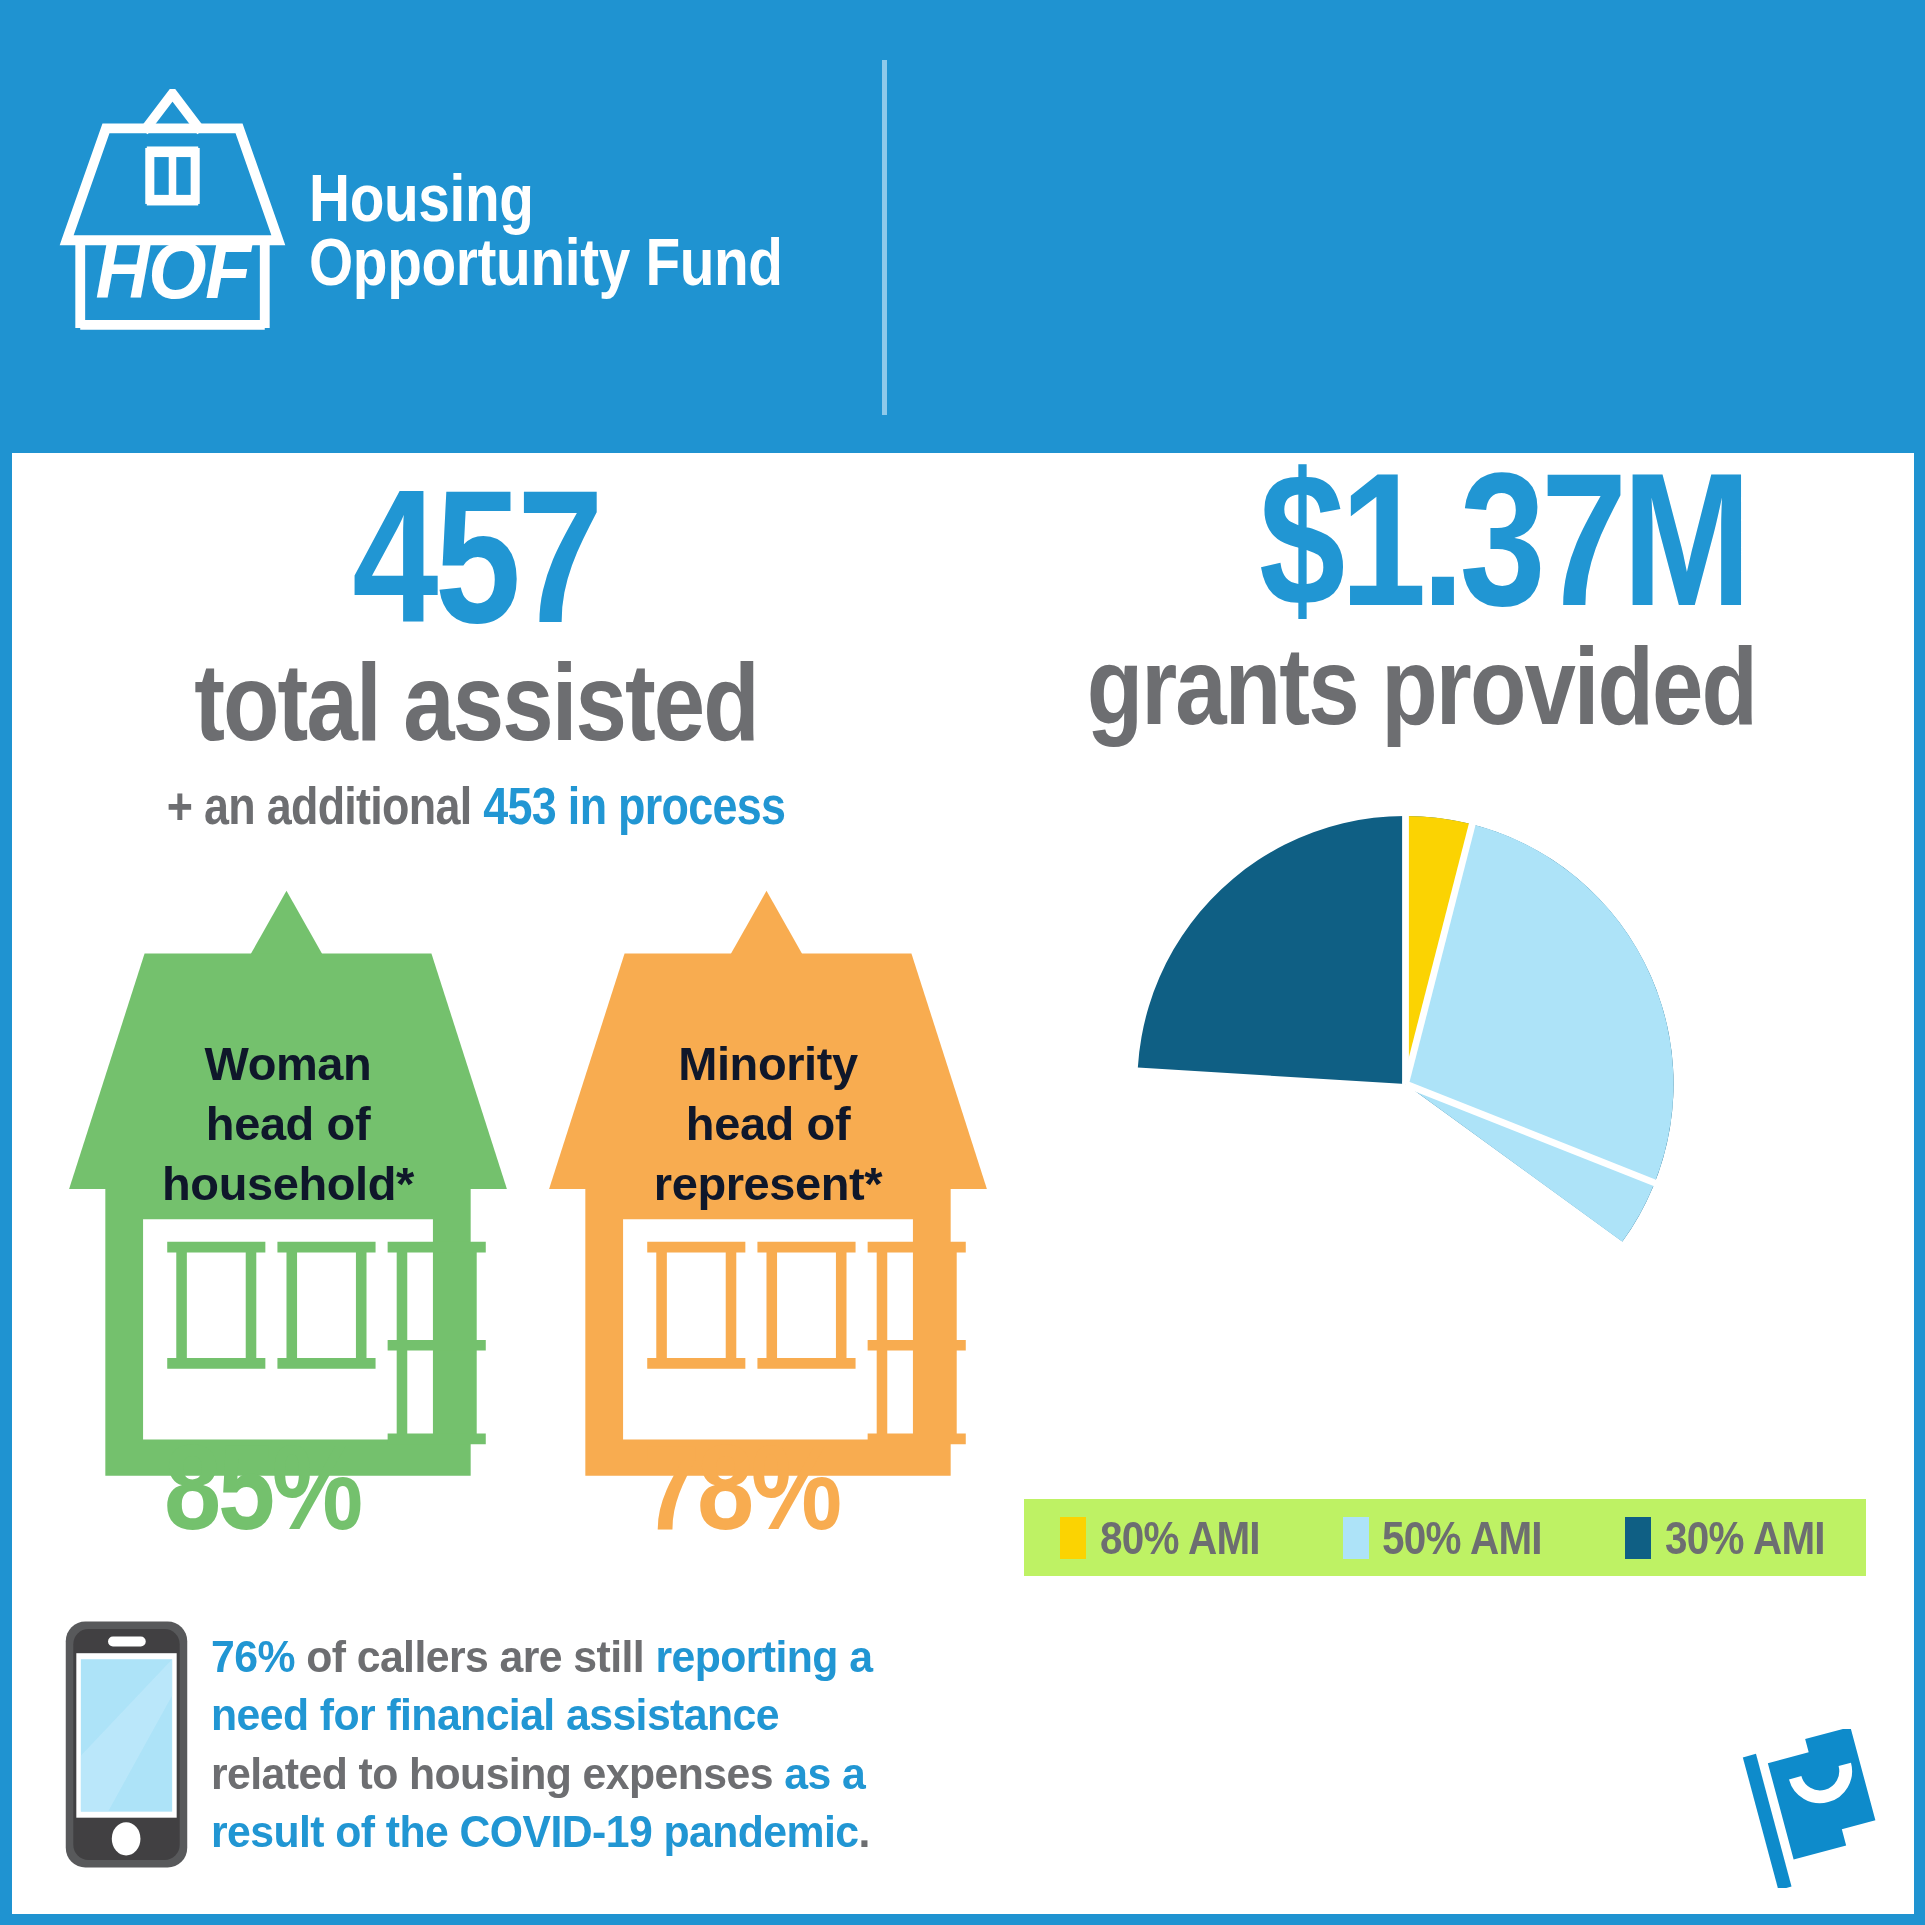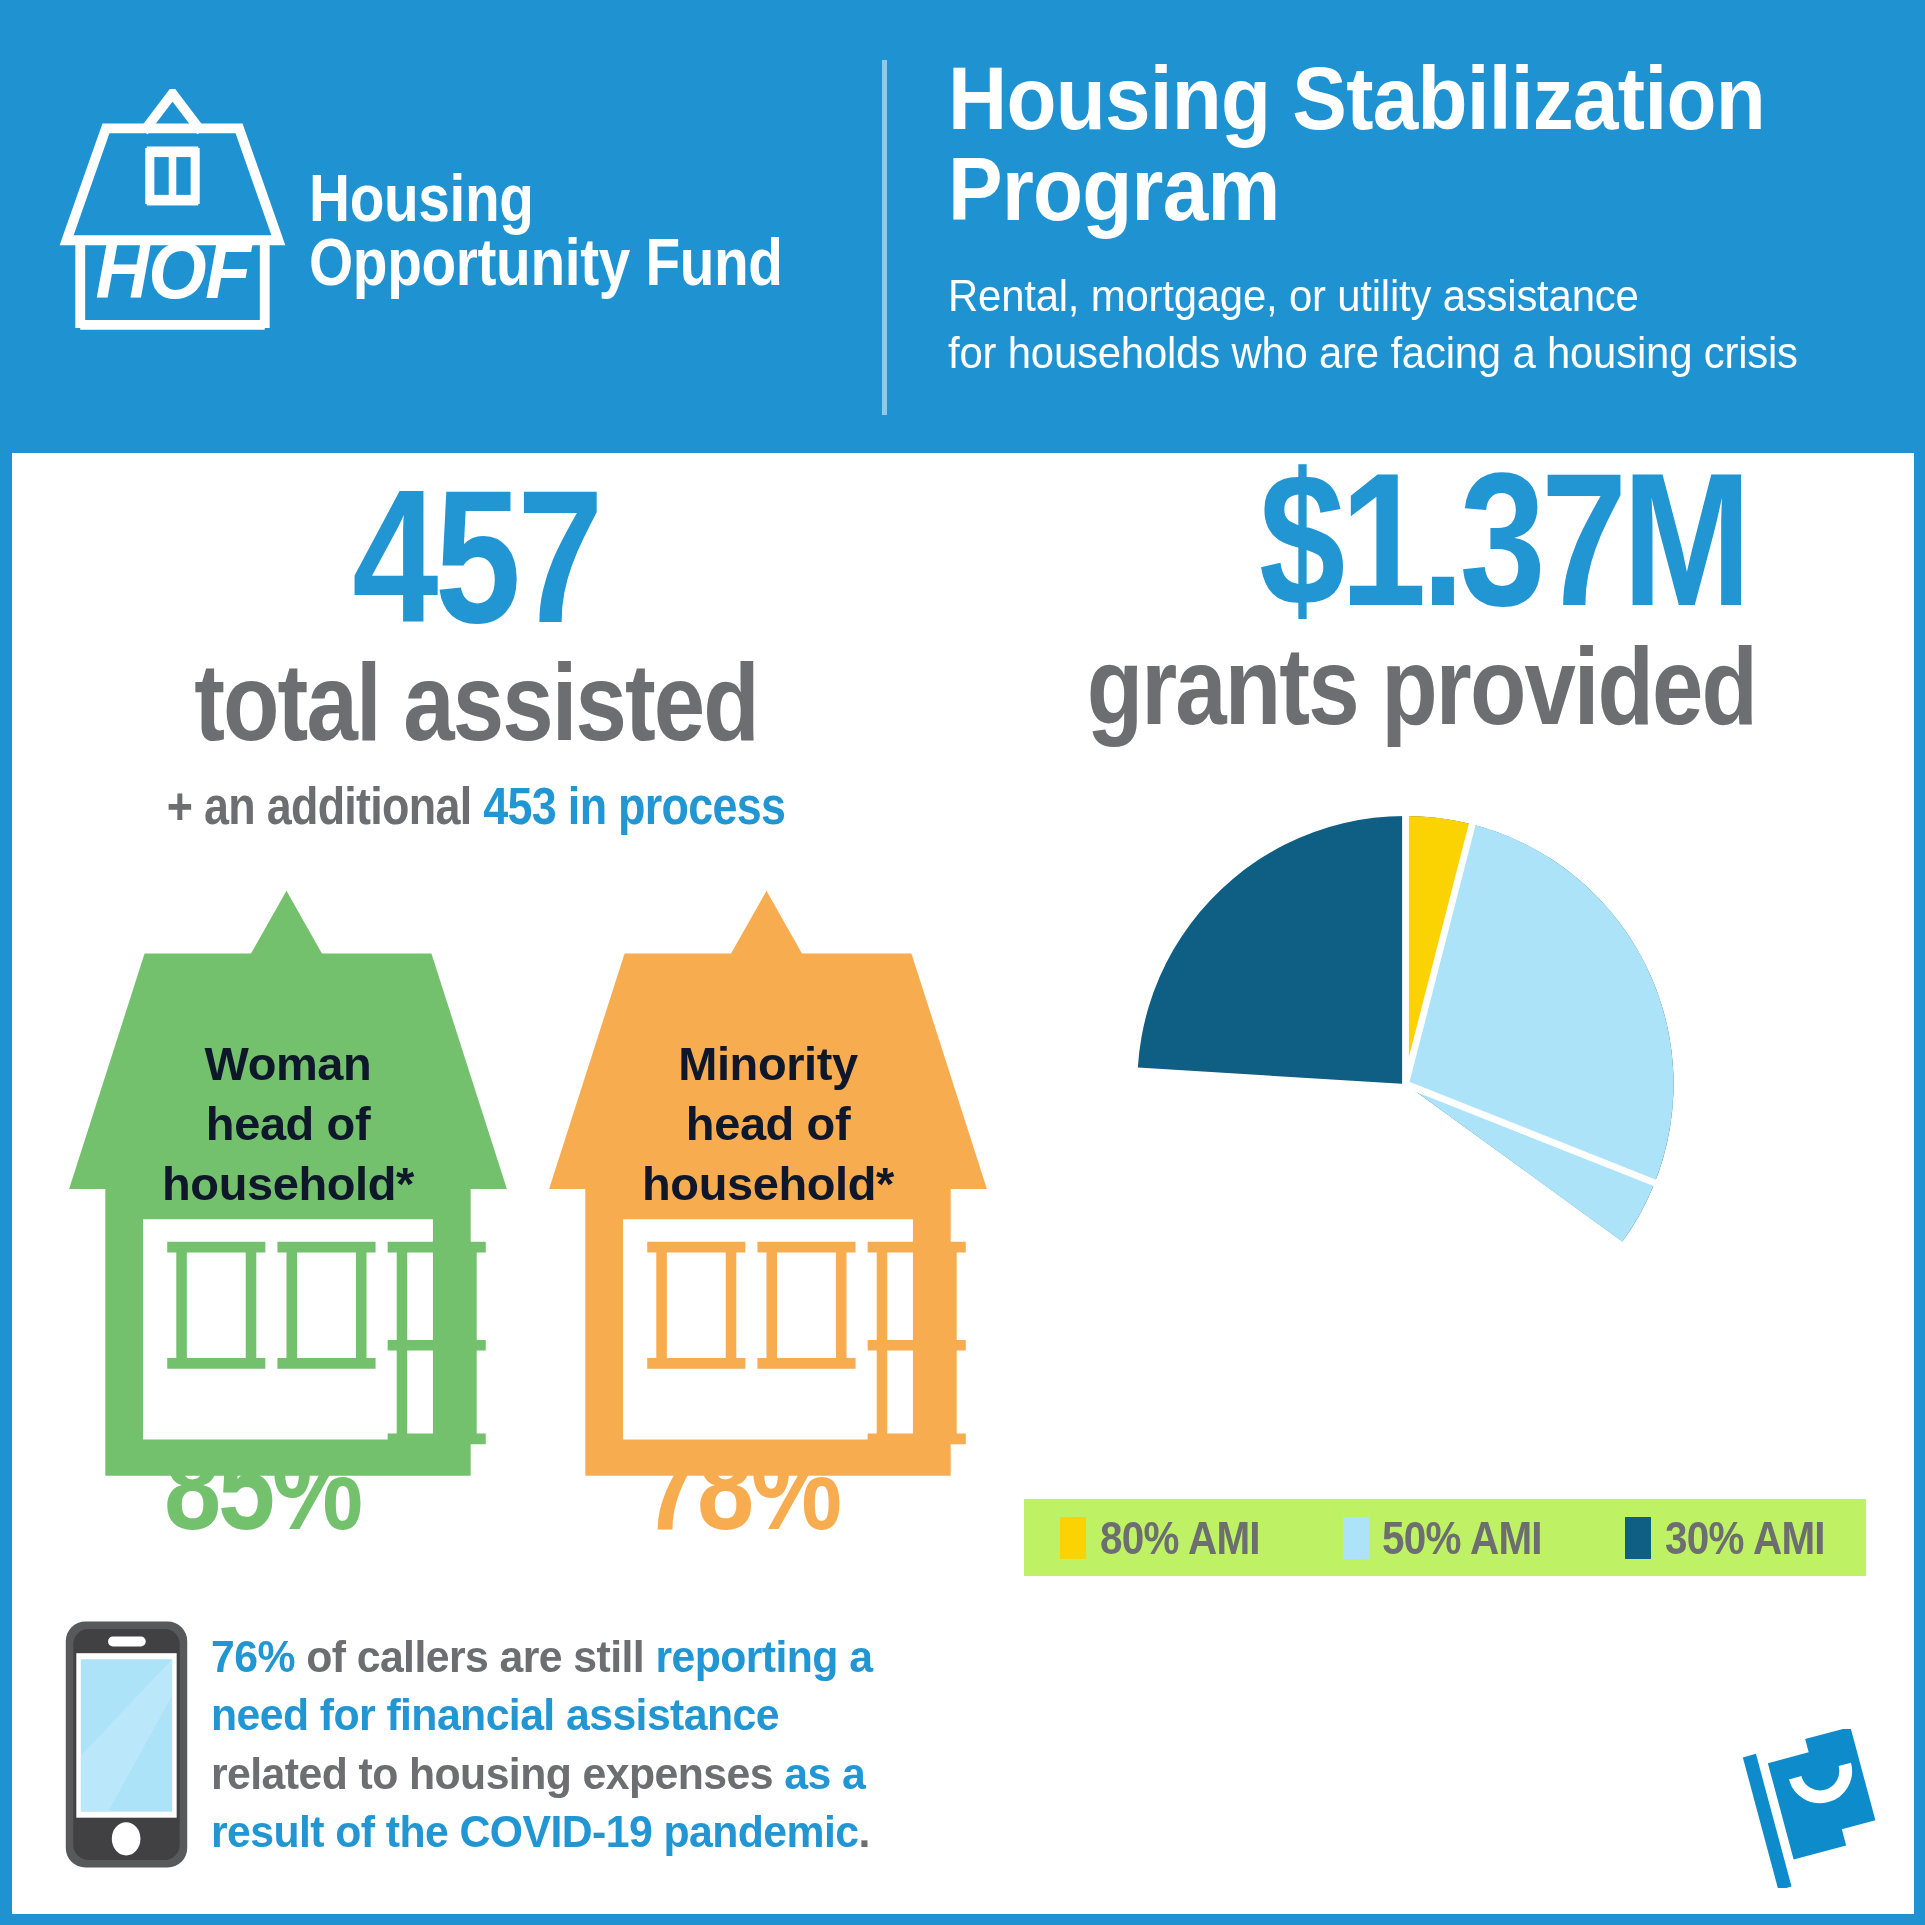--- a/index.html
+++ b/index.html
@@ -212,26 +212,20 @@
           <rect x="145" y="84" width="10" height="62" fill="#ffffff"></rect>
         </svg>
         <div style="position:absolute;left:13.6px;top:142px;width:199px;text-align:center;color:#fff;font-weight:700;font-size:79px;line-height:1;letter-spacing:-1.5px;transform:scaleX(0.95);">HOF</div>
       </div>
       <div class="hof-words">Housing
 Opportunity Fund</div>
     </div>
 
     <div class="header-divider"></div>
 
-    <div class="header-right">
-      <div class="prog-title">Housing Stabilization
-Program</div>
-      <div class="prog-sub">Rental, mortgage, or utility assistance
-for households who are facing a housing crisis</div>
-    </div>
   </div>
 
   <div class="panel">
 
     <div class="stat-left">
       <div class="bignum">457</div>
       <div class="biglabel">total assisted</div>
       <div class="subline"><span>+ an additional </span><span class="hl">453 in process</span></div>
     </div>
 
@@ -269,21 +263,21 @@
             <path d="M308,5 L372,118 L244,118 Z"></path>
             <path d="M120,88 L500,88 L600,400 L20,400 Z"></path>
             <path d="M68,392 h484 v388 h-484 z M118,440 h384 v292 h-384 z" fill-rule="evenodd"></path>
             <path d="M150,470 h130 v14 h-130 z M162,484 h14 v140 h-14 z M254,484 h14 v140 h-14 z M150,624 h130 v14 h-130 z"></path>
             <path d="M296,470 h130 v14 h-130 z M308,484 h14 v140 h-14 z M400,484 h14 v140 h-14 z M296,624 h130 v14 h-130 z"></path>
             <path d="M442,470 h130 v14 h-130 z M454,484 h14 v240 h-14 z M546,484 h14 v240 h-14 z M442,600 h130 v14 h-130 z M442,724 h130 v14 h-130 z"></path>
           </g>
         </svg>
         <div class="house-label">Minority
 head of
-household*</div>
+represent*</div>
       </div>
     </div>
 
     <div class="pcts">
       <div class="pct p1">85%</div>
       <div class="pct p2">78%</div>
     </div>
 
     <div class="pie-wrap">
       <svg width="559" height="574" viewBox="0 0 740 760" aria-hidden="true">

